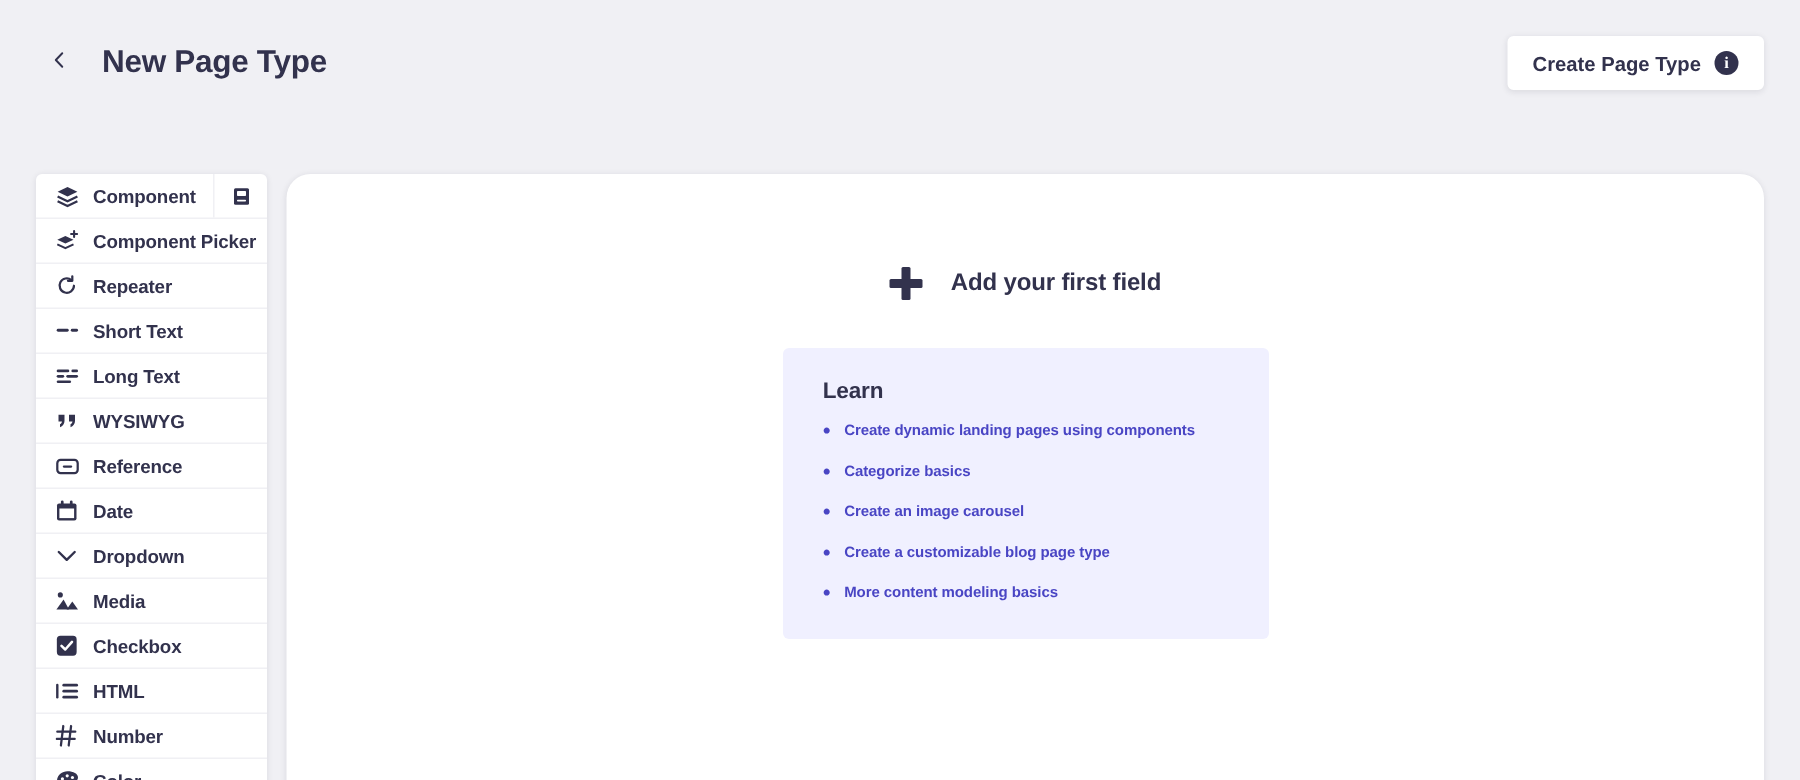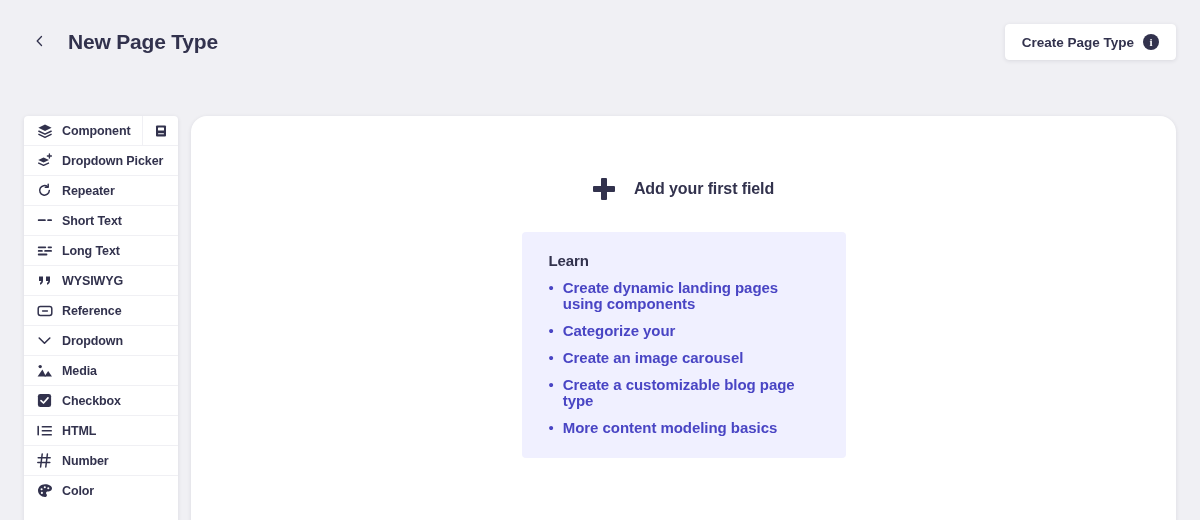--- a/index.html
+++ b/index.html
@@ -217,21 +217,21 @@
 
   .bullet {
     color: #4945c4;
     font-size: 15px;
     line-height: 16px;
     margin-right: 9px;
     flex: 0 0 auto;
   }
 
   .learn-link {
-    font-size: 15px;
+    font-size: 10px;
     font-weight: bold;
     color: #4945c4;
     text-decoration: none;
     line-height: 16px;
     cursor: pointer;
     letter-spacing: -0.05px;
   }
 </style>
 </head>
 <body>
@@ -275,21 +275,21 @@
     </div>
 
     <div class="side-item">
       <span class="ico">
         <svg width="16" height="16" viewBox="0 0 16 16" fill="none">
           <path d="M6.6 4.4 L12 6.9 L6.6 9.4 L1.2 6.9 Z" fill="#32324d"></path>
           <path d="M1.2 9.9 L6.6 12.4 L12 9.9" stroke="#32324d" stroke-width="1.4" stroke-linejoin="round"></path>
           <path d="M12.4 1 V5 M10.4 3 H14.4" stroke="#32324d" stroke-width="1.4" stroke-linecap="round"></path>
         </svg>
       </span>
-      <span class="label">Dropdown Picker</span>
+      <span class="label">Component Picker</span>
     </div>
 
     <div class="side-item">
       <span class="ico">
         <svg width="15" height="15" viewBox="0 0 15 15" fill="none">
           <path d="M12.3 7.5 A4.8 4.8 0 1 1 10.6 3.7" stroke="#32324d" stroke-width="1.5" stroke-linecap="round"></path>
           <path d="M11.2 1.2 L11.2 4.2 L8.3 4.2" stroke="#32324d" stroke-width="1.5" stroke-linecap="round" stroke-linejoin="round"></path>
         </svg>
       </span>
       <span class="label">Repeater</span>
@@ -331,20 +331,31 @@
     <div class="side-item">
       <span class="ico">
         <svg width="16" height="16" viewBox="0 0 16 16" fill="none">
           <rect x="1.2" y="3.6" width="13.6" height="8.8" rx="2.2" stroke="#32324d" stroke-width="1.5"></rect>
           <path d="M5.6 8 H10.4" stroke="#32324d" stroke-width="1.5" stroke-linecap="round"></path>
         </svg>
       </span>
       <span class="label">Reference</span>
     </div>
 
+    <div class="side-item">
+      <span class="ico">
+        <svg width="15" height="15" viewBox="0 0 15 15" fill="none">
+          <rect x="1" y="2.6" width="13" height="11.4" rx="1.4" fill="#32324d"></rect>
+          <rect x="2.6" y="6" width="9.8" height="6.4" fill="#ffffff"></rect>
+          <rect x="3.6" y="0.6" width="1.8" height="3.4" rx="0.9" fill="#32324d"></rect>
+          <rect x="9.6" y="0.6" width="1.8" height="3.4" rx="0.9" fill="#32324d"></rect>
+        </svg>
+      </span>
+      <span class="label">Date</span>
+    </div>
 
     <div class="side-item">
       <span class="ico">
         <svg width="15" height="15" viewBox="0 0 15 15" fill="none">
           <path d="M2.2 5 L7.5 10.2 L12.8 5" stroke="#32324d" stroke-width="1.6" stroke-linecap="round" stroke-linejoin="round"></path>
         </svg>
       </span>
       <span class="label">Dropdown</span>
     </div>
 
@@ -416,21 +427,21 @@
 
     <div class="learn-card">
       <div class="learn-title">Learn</div>
       <ul class="learn-list">
         <li>
           <span class="bullet">•</span>
           <a class="learn-link">Create dynamic landing pages using components</a>
         </li>
         <li>
           <span class="bullet">•</span>
-          <a class="learn-link">Categorize your</a>
+          <a class="learn-link">Categorize basics</a>
         </li>
         <li>
           <span class="bullet">•</span>
           <a class="learn-link">Create an image carousel</a>
         </li>
         <li>
           <span class="bullet">•</span>
           <a class="learn-link">Create a customizable blog page type</a>
         </li>
         <li>

